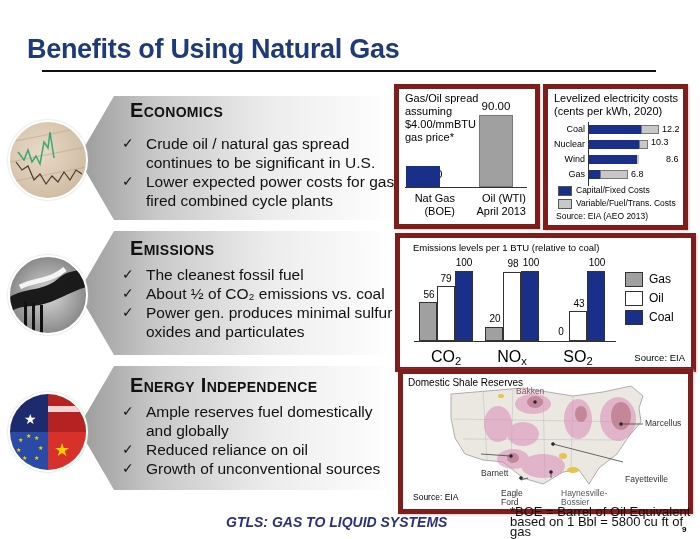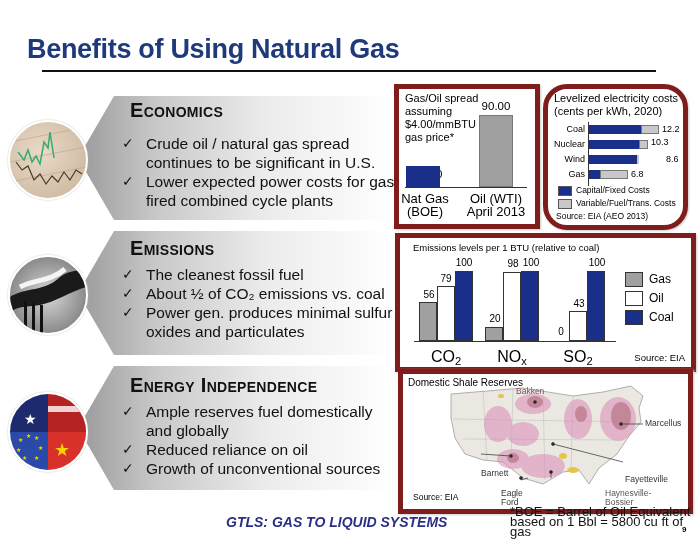--- a/index.html
+++ b/index.html
@@ -20,24 +20,24 @@
   .bullets li .chk { position:absolute; left:0; top:0; font-size:14px; }
 
   .panel { position:absolute; background:#fff; border:5px solid #7f1d1d; box-shadow:1px 1px 2px #ccc; }
 
   
   .p1 { left:394px; top:84px; width:136px; height:135px; }
   .p1 .cap { position:absolute; left:6px; top:3px; font-size:11px; line-height:13px; width:80px; }
   .p1 .bar { position:absolute; }
   .p1 .val { position:absolute; font-size:11.5px; text-align:center; width:50px; }
   .p1 .base { position:absolute; left:6px; top:98px; width:122px; height:1px; background:#333; }
-  .p1 .xl { position:absolute; top:103px; font-size:13px; line-height:13px; text-align:center; width:60px; }
-
-  
-  .p2 { left:543px; top:84px; width:135px; height:136px;border-radius:24px; }
+  .p1 .xl { position:absolute; top:103px; font-size:11px; line-height:13px; text-align:right; width:60px; }
+
+  
+  .p2 { left:543px; top:84px; width:135px; height:136px; }
   .p2 .cap { position:absolute; left:6px; top:3px; font-size:11px; line-height:13px; }
   .p2 .row-l { position:absolute; width:37px; text-align:right; font-size:9px; }
   .p2 .seg { position:absolute; height:9px; }
   .p2 .rv { position:absolute; font-size:9px; }
   .p2 .axis { position:absolute; left:40px; top:33px; width:1px; height:64px; background:#333; }
   .p2 .leg { position:absolute; left:10px; font-size:8.5px; }
   .p2 .leg .sw { display:inline-block; width:12px; height:8px; vertical-align:middle; margin-right:4px; border:1px solid #555; }
   .p2 .src { position:absolute; left:8px; top:122px; font-size:8.5px; }
 
   
@@ -258,19 +258,19 @@
         <circle cx="148" cy="98" r="1.5"></circle>
       <circle cx="132" cy="28" r="1.5"></circle>
     </g>
   </svg>
   <div class="cap">Domestic Shale Reserves</div>
   <div class="maplbl" style="left:113px;top:12px;color:#8a4a6a;">Bakken</div>
   <div class="maplbl" style="left:242px;top:44px;">Marcellus</div>
   <div class="maplbl" style="left:78px;top:94px;">Barnett</div>
   <div class="maplbl" style="left:222px;top:100px;">Fayetteville</div>
   <div class="maplbl" style="left:98px;top:115px;width:30px;line-height:9px;">Eagle Ford</div>
-  <div class="maplbl" style="left:158px;top:115px;width:60px;line-height:9px;color:#555;margin-left:44px;">Haynesville-Bossier</div>
+  <div class="maplbl" style="left:158px;top:115px;width:60px;line-height:9px;color:#555;">Haynesville-Bossier</div>
   <div class="src">Source: EIA</div>
 </div>
 
 <div class="footer">GTLS: GAS TO LIQUID SYSTEMS</div>
 <div class="footnote">*BOE = Barrel of Oil Equivalent based on 1 Bbl = 5800 cu ft of gas</div>
 <div class="pagenum">9</div>
 
 </body></html>

